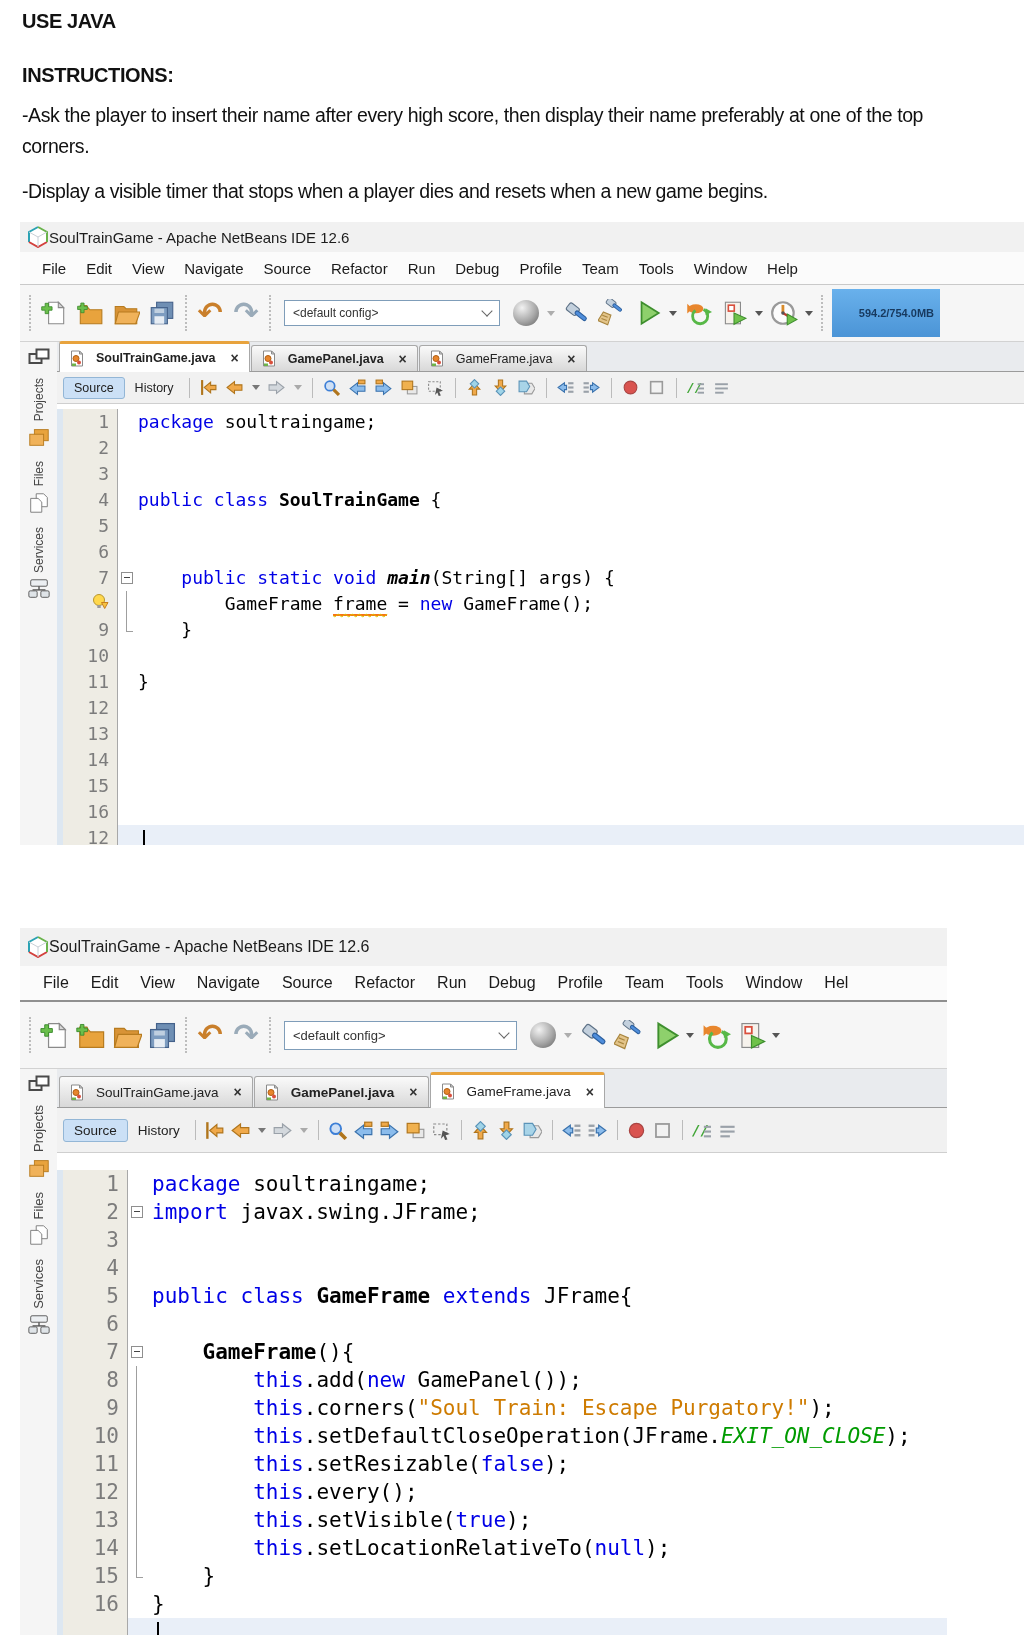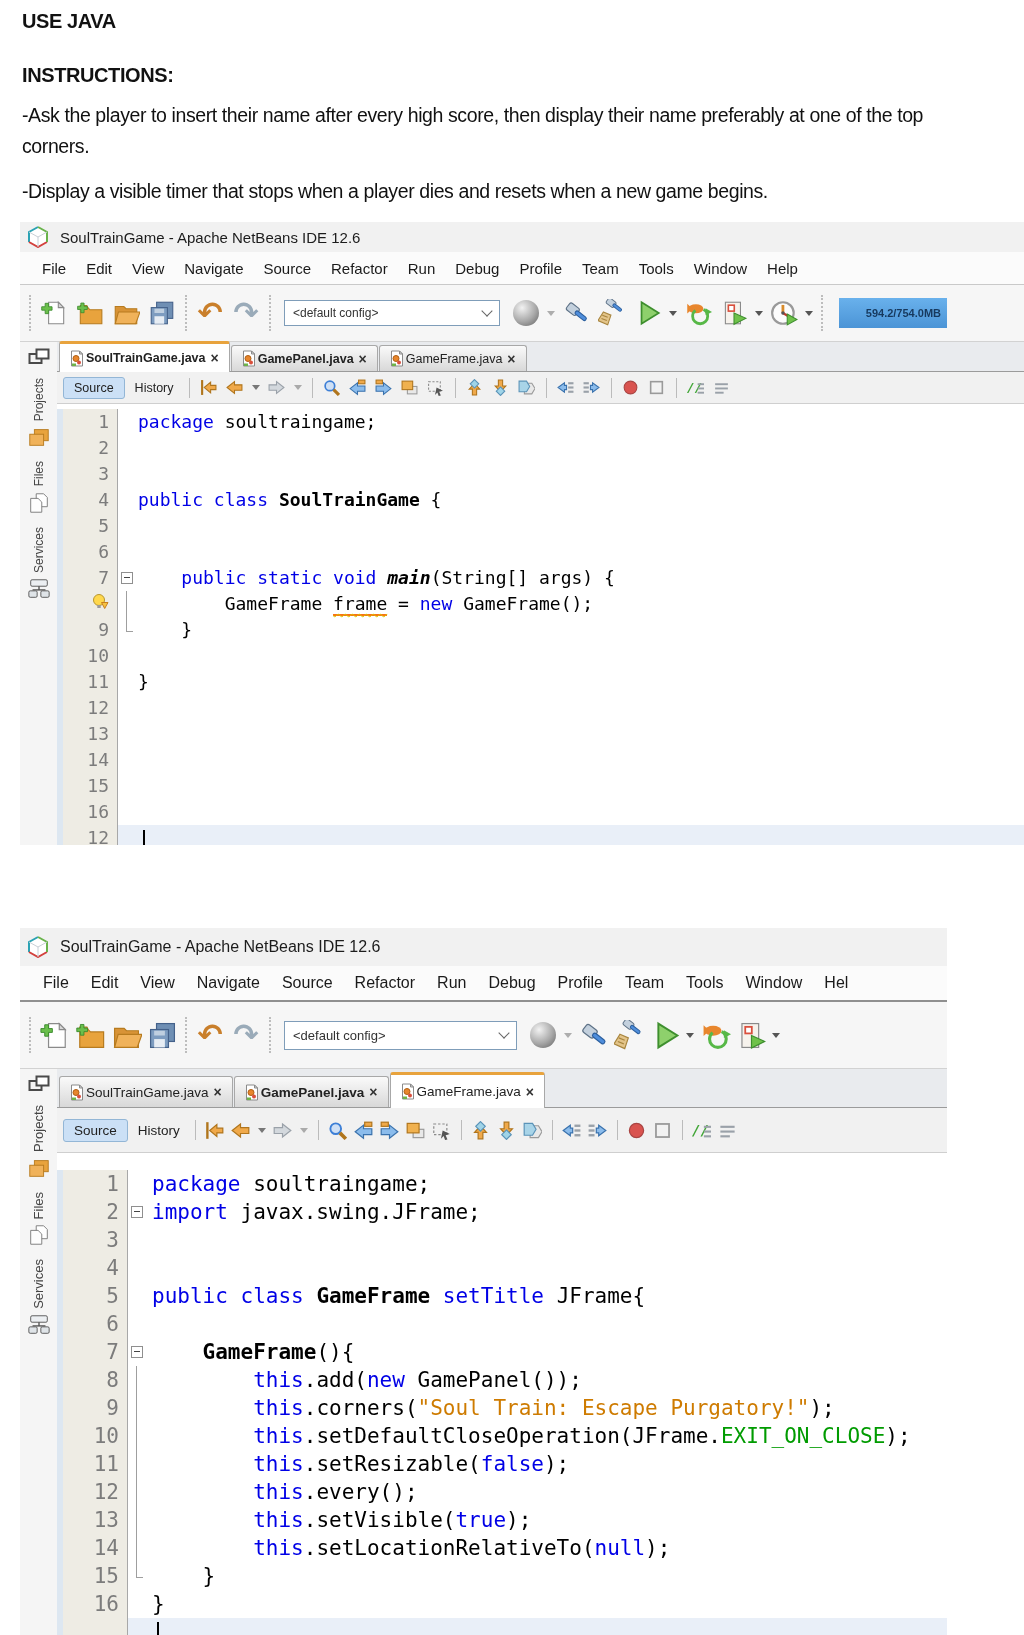--- a/index.html
+++ b/index.html
@@ -9,21 +9,21 @@
   
   .doc-text{position:absolute;left:22px;color:#111;letter-spacing:-0.4px}
   .doc-h{font-weight:bold;font-size:20px}
   .doc-p{font-size:19.5px;line-height:1.58;width:952px}
 
   
   .ide{position:absolute;overflow:hidden;background:#fff;display:flex;flex-direction:column}
   .w1{left:20px;top:222px;width:1004px;height:623px}
   .w2{left:20px;top:928px;width:927px;height:707px}
 
-  .titlebar{background:#f1f1f1;display:flex;align-items:center;gap:12px;padding-left:8px;flex:none}
+  .titlebar{background:#f1f1f1;display:flex;align-items:center;gap:1px;padding-left:8px;flex:none}
   .w1 .titlebar{height:30px}.w2 .titlebar{height:38px}
   .titletext{font-size:15px;color:#1c1c1c}
   .w2 .titletext{font-size:16px}
 
   .menubar{background:#fbfbfb;display:flex;align-items:center;flex:none;padding-left:12px}
   .w1 .menubar{height:32px;border-bottom:1px solid #c9c9c9}
   .w2 .menubar{height:34px;border-bottom:2px solid #8f8f8f}
   .menu-item{padding:0 10px;font-size:15px;color:#1a1a1a;white-space:nowrap}
   .w2 .menu-item{font-size:16px;padding:0 11px}
 
@@ -33,33 +33,33 @@
   .tbtn svg{width:28px;height:28px}
   .w2 .tbtn svg{width:31px;height:31px}
   .tsep{border-left:2px dotted #bdbdbd;height:36px;margin:0 5px;flex:none}
   .glyph-ic{font-size:30px;line-height:1;font-weight:bold;font-family:"DejaVu Sans",sans-serif}
   .dd{width:0;height:0;border-left:4px solid transparent;border-right:4px solid transparent;border-top:5px solid #555;margin:0 3px;flex:none}
   .combo{background:#fff;border:1px solid #7f9db9;height:24px;width:198px;display:flex;align-items:center;justify-content:space-between;padding:0 8px;margin:0 8px;flex:none}
   .w2 .combo{height:27px;width:215px}
   .combo-text{font-size:12px;color:#333}
   .w2 .combo-text{font-size:13px}
   .chev{width:7px;height:7px;border-left:1.5px solid #666;border-bottom:1.5px solid #666;transform:rotate(-45deg);margin-top:-4px}
-  .membadge{margin-left:11px;align-self:center;background:linear-gradient(#69b1ec,#4b94d6);color:#17395e;
-            font-size:11px;font-weight:bold;height:30px;min-width:96px;display:flex;align-items:center;
+  .membadge{margin-left:4px;align-self:center;background:linear-gradient(#69b1ec,#4b94d6);color:#17395e;
+            font-size:11px;font-weight:bold;height:48px;min-width:96px;display:flex;align-items:center;
             justify-content:flex-end;padding:0 6px;flex:none}
 
   .belt{display:flex;flex:1;min-height:0}
   .dock{width:37px;background:#f5f5f5;flex:none;display:flex;flex-direction:column;align-items:center;padding-top:6px;gap:12px}
   .dock-label{writing-mode:vertical-rl;transform:rotate(180deg);font-size:12px;color:#444}
   .w2 .dock-label{font-size:13px}
   .main{flex:1;display:flex;flex-direction:column;min-width:0}
 
   .tabstrip{background:#e9ebee;border-bottom:1px solid #9b9b9b;display:flex;align-items:flex-end;flex:none;padding-left:2px}
   .w1 .tabstrip{height:29px}.w2 .tabstrip{height:38px}
-  .tab{display:flex;align-items:center;gap:2px;height:25px;padding:0 10px;border:1px solid #a8a8a8;border-bottom:none;
+  .tab{display:flex;align-items:center;gap:12px;height:25px;padding:0 10px;border:1px solid #a8a8a8;border-bottom:none;
        background:linear-gradient(#fafafa,#d8d8d8);font-size:12.5px;color:#222;margin-right:1px;border-radius:3px 3px 0 0;white-space:nowrap}
   .w2 .tab{height:30px;font-size:13.5px}
   .tab.active{background:#fff;border-top:3px solid #e8a33d;height:28px;margin-bottom:-1px}
   .w2 .tab.active{height:33px}
   .tab.bold{font-weight:bold}
   .tab-close{font-weight:bold;color:#333;font-size:14px;margin-left:3px}
 
   .edtoolbar{background:#f1f1f1;border-bottom:1px solid #cfcfcf;display:flex;align-items:center;flex:none;padding-left:6px;gap:2px}
   .w1 .edtoolbar{height:31px}.w2 .edtoolbar{height:44px}
   .srcbtn{font-size:12.5px;padding:3px 10px;border:1px solid #93b6d6;background:#cbe0f6;border-radius:3px;color:#222}
@@ -91,21 +91,21 @@
   .code-text{white-space:pre;flex:1}
   .hl{background:#e9eff8}
   .hl .gutter{background:#eeece4}
   .caret{display:inline-block;width:2px;height:1.05em;background:#000;margin-left:5px;vertical-align:middle}
 
   .kw{color:#0000e6}
   .pl{color:#000}
   .cls{font-weight:bold;color:#000}
   .mth{font-weight:bold;font-style:italic;color:#000}
   .str{color:#ce7b00}
-  .cst{color:#009b00;}
+  .cst{color:#009b00;font-style:italic}
   .wv{border-bottom:2px solid #f97316;text-decoration:underline wavy #d6c600;text-underline-offset:3px;text-decoration-thickness:1px}
 
   .bulb-ic svg{width:17px;height:17px}
 </style>
 </head>
 <body>
 
 <div class="doc-text doc-h" style="top:10px">USE JAVA</div>
 <div class="doc-text doc-h" style="top:64px">INSTRUCTIONS:</div>
 <div class="doc-text doc-p" style="top:100px">-Ask the player to insert their name after every high score, then display their name preferably at one of the top corners.</div>
@@ -868,21 +868,21 @@
             <div class="code-line">
               <span class="edge"></span>
               <span class="gutter">4</span>
               <span class="fold"></span>
               <span class="code-text"></span>
             </div>
             <div class="code-line">
               <span class="edge"></span>
               <span class="gutter">5</span>
               <span class="fold"></span>
-              <span class="code-text"><span class="kw">public class</span><span class="pl"> </span><span class="cls">GameFrame</span><span class="pl"> </span><span class="kw">setTitle</span><span class="pl"> JFrame{</span></span>
+              <span class="code-text"><span class="kw">public class</span><span class="pl"> </span><span class="cls">GameFrame</span><span class="pl"> </span><span class="kw">extends</span><span class="pl"> JFrame{</span></span>
             </div>
             <div class="code-line">
               <span class="edge"></span>
               <span class="gutter">6</span>
               <span class="fold"></span>
               <span class="code-text"></span>
             </div>
             <div class="code-line">
               <span class="edge"></span>
               <span class="gutter">7</span>

